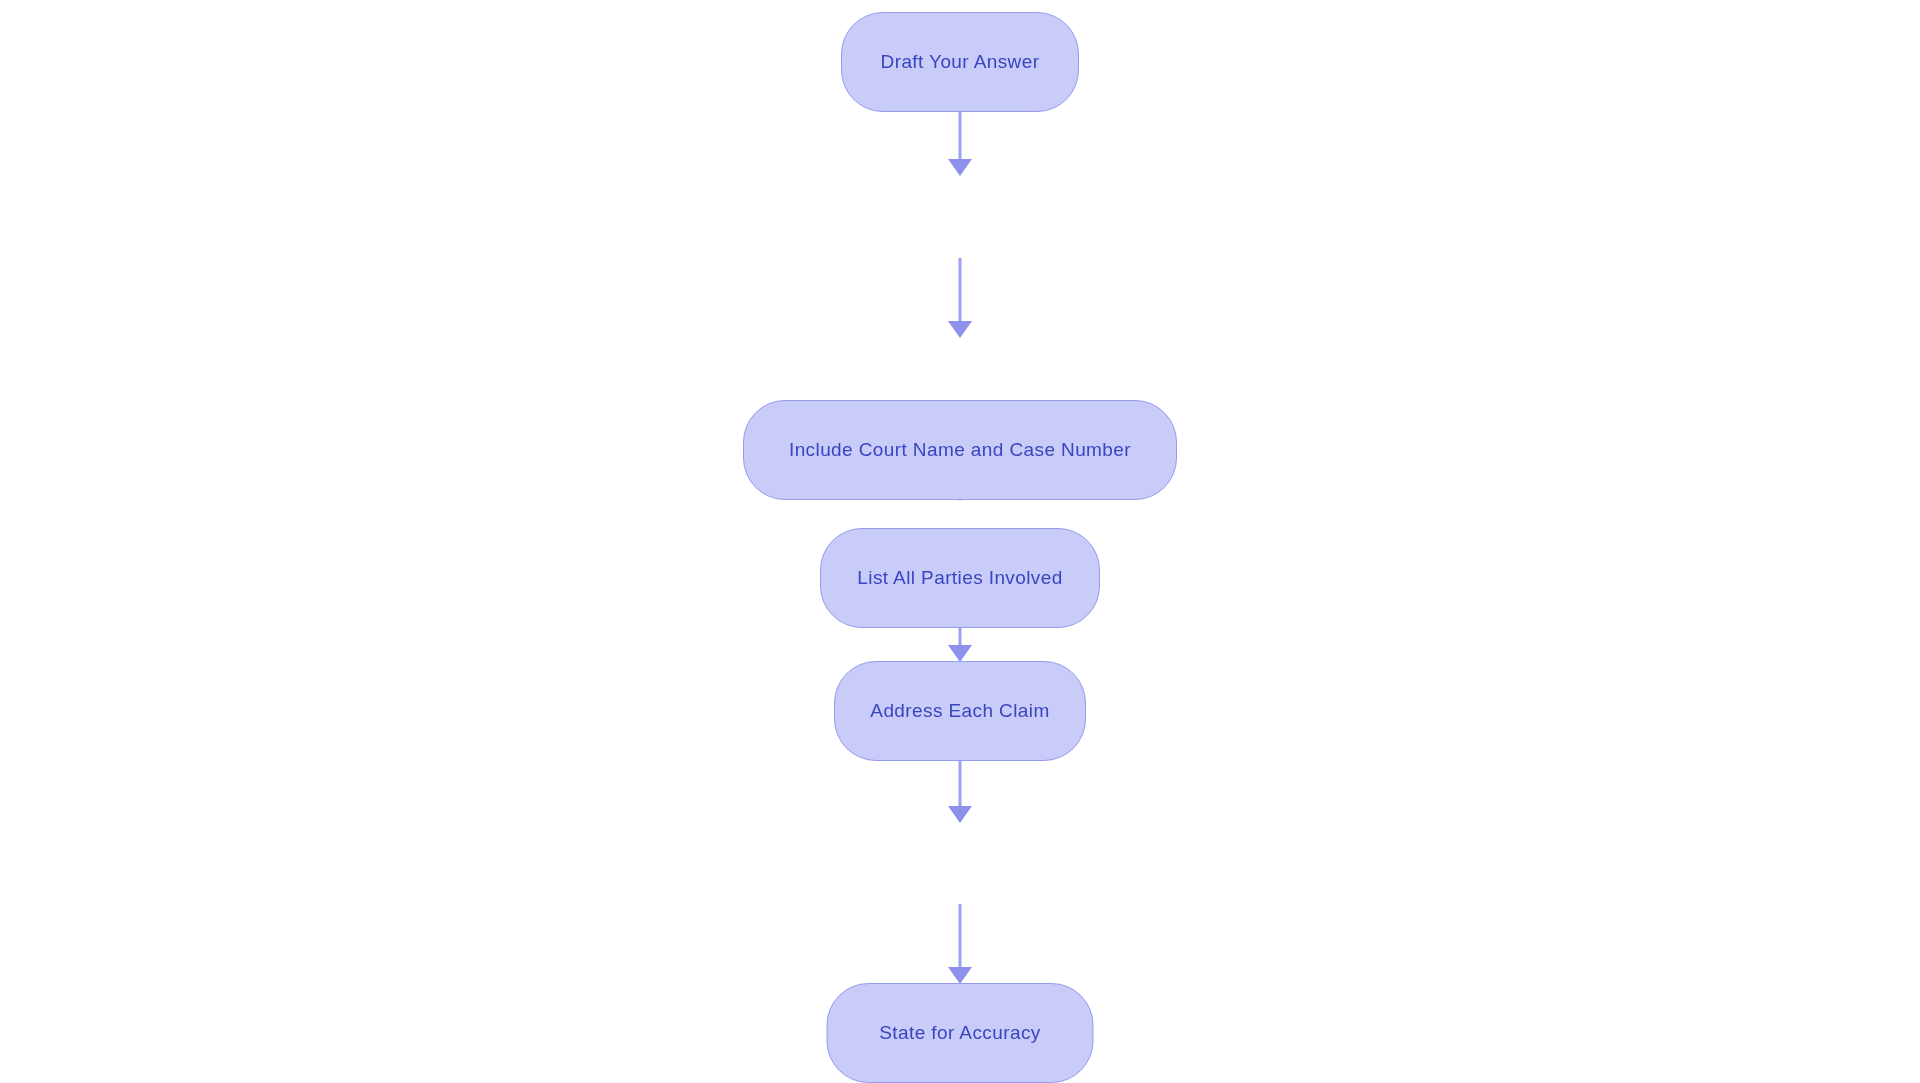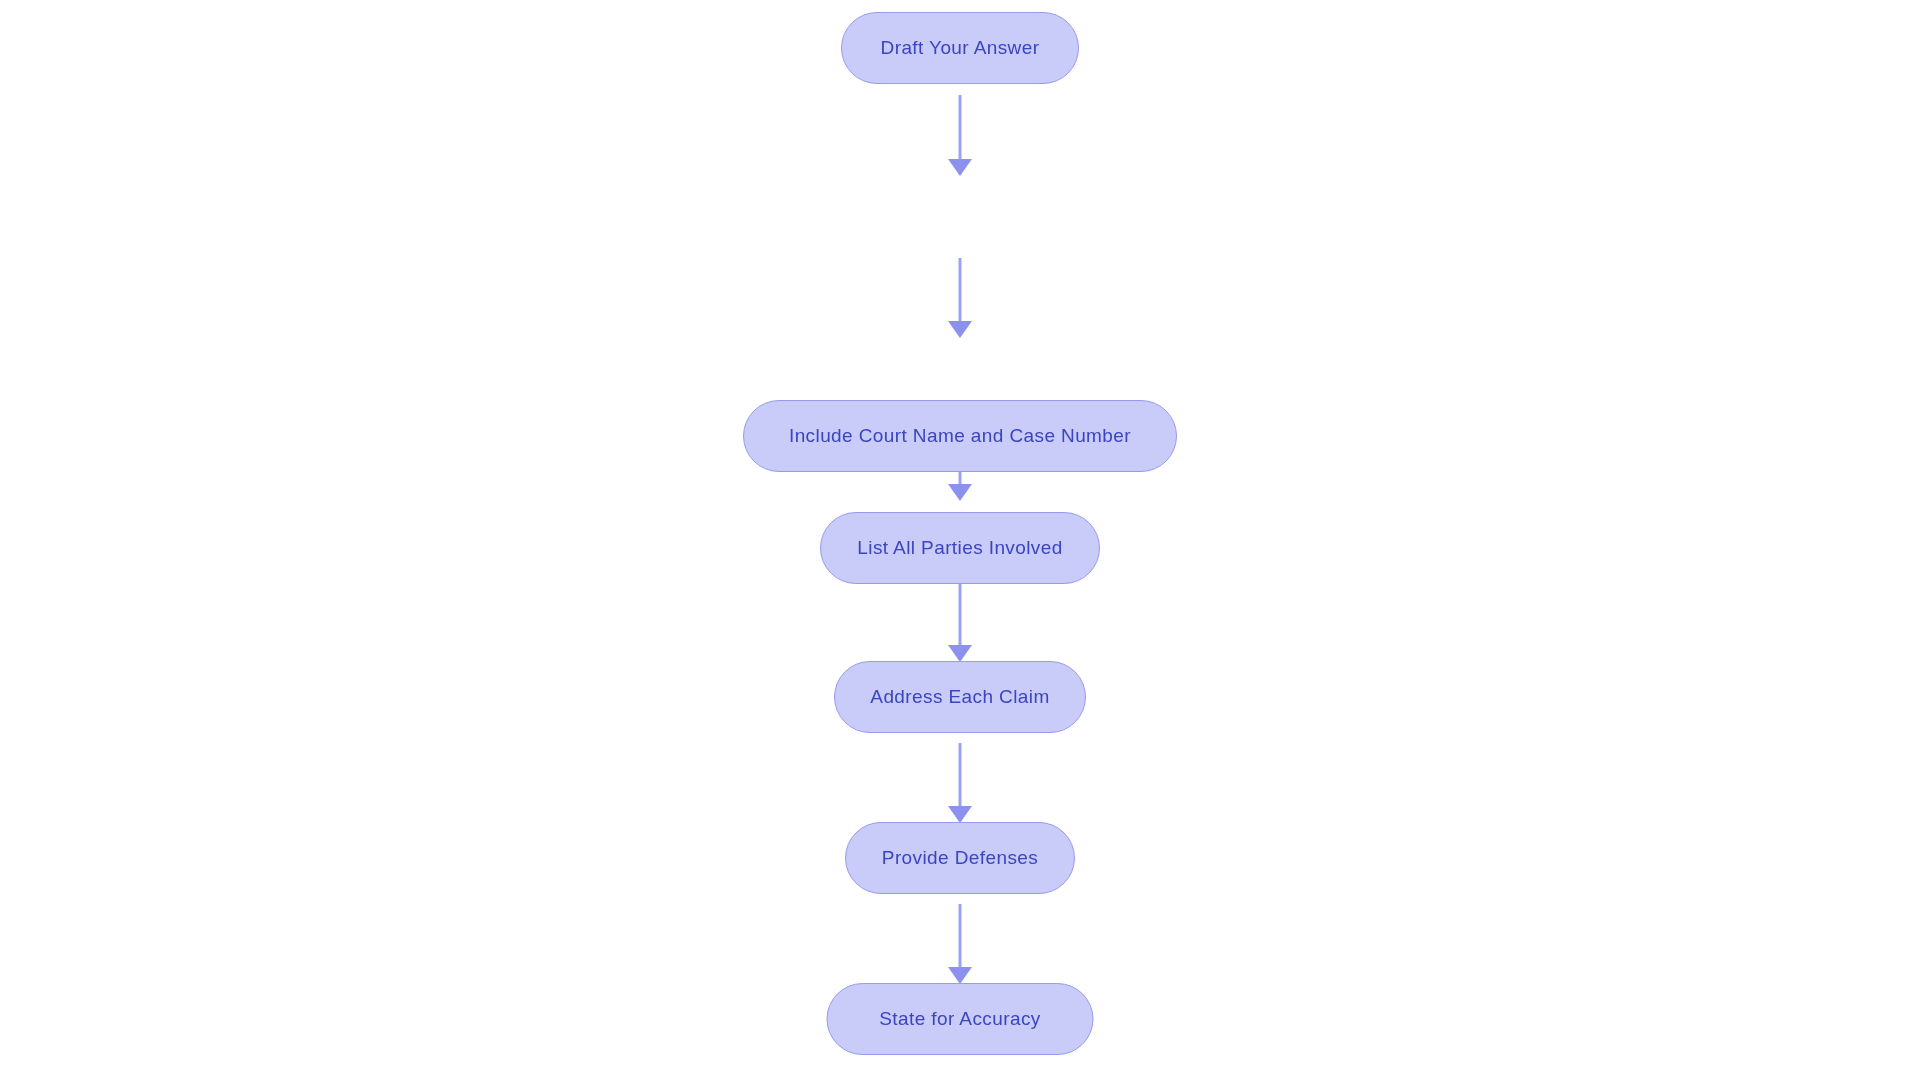--- a/index.html
+++ b/index.html
@@ -12,38 +12,38 @@
     width: 1920px;
     height: 1083px;
     background: var(--bg, #ffffff);
     font-family: "Liberation Sans", "DejaVu Sans", sans-serif;
     overflow: hidden;
   }
   .node {
     position: absolute;
     left: 50%;
     transform: translateX(-50%);
-    height: 72px;
+    height: 100px;
     box-sizing: border-box;
     border-radius: 42px;
     background: var(--node-fill, #c9cbf8);
     border: 1.6px solid var(--node-border, #959bee);
     display: flex;
     align-items: center;
     justify-content: center;
     color: var(--node-text, #3a45c0);
     font-size: 19px;
     letter-spacing: 0.4px;
     white-space: nowrap;
     z-index: 2;
   }
   .n1 { top: 12px;  width: 238px; }
   .n2 { top: 175px; width: 355px; }
   .n3 { top: 356px; width: 434px; margin-top: 44px; }
-  .n4 { top: 512px; width: 280px; }
+  .n4 { top: 528px; width: 280px; }
   .n5 { top: 661px; width: 252px; }
   .n6 { top: 822px; width: 230px; }
   .n7 { top: 983px; width: 267px; }
 
   .arrow {
     position: absolute;
     left: 50%;
     transform: translateX(-50%);
     width: 24px;
     z-index: 1;
@@ -116,23 +116,20 @@
 
   <div class="node n5">
     <span>Address Each Claim</span>
   </div>
 
   <div class="arrow a5">
     <div class="line"></div>
     <div class="head"></div>
   </div>
 
-  <div class="node n6">
-    <span>Provide Defenses</span>
-  </div>
 
   <div class="arrow a6">
     <div class="line"></div>
     <div class="head"></div>
   </div>
 
   <div class="node n7">
     <span>State for Accuracy</span>
   </div>
 

